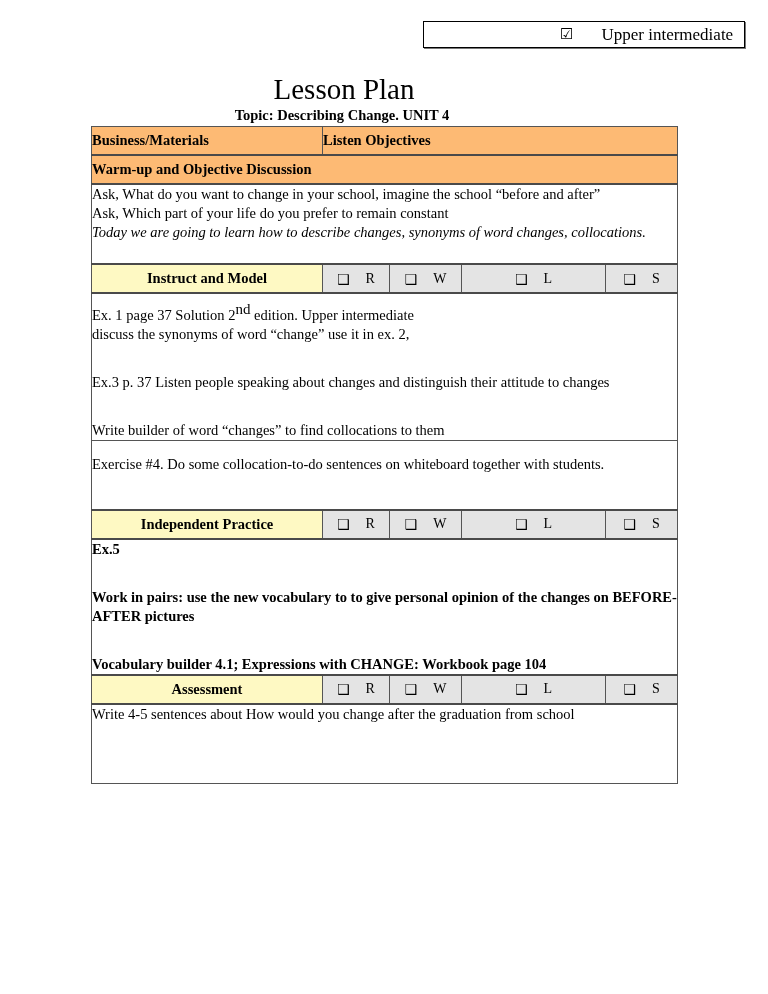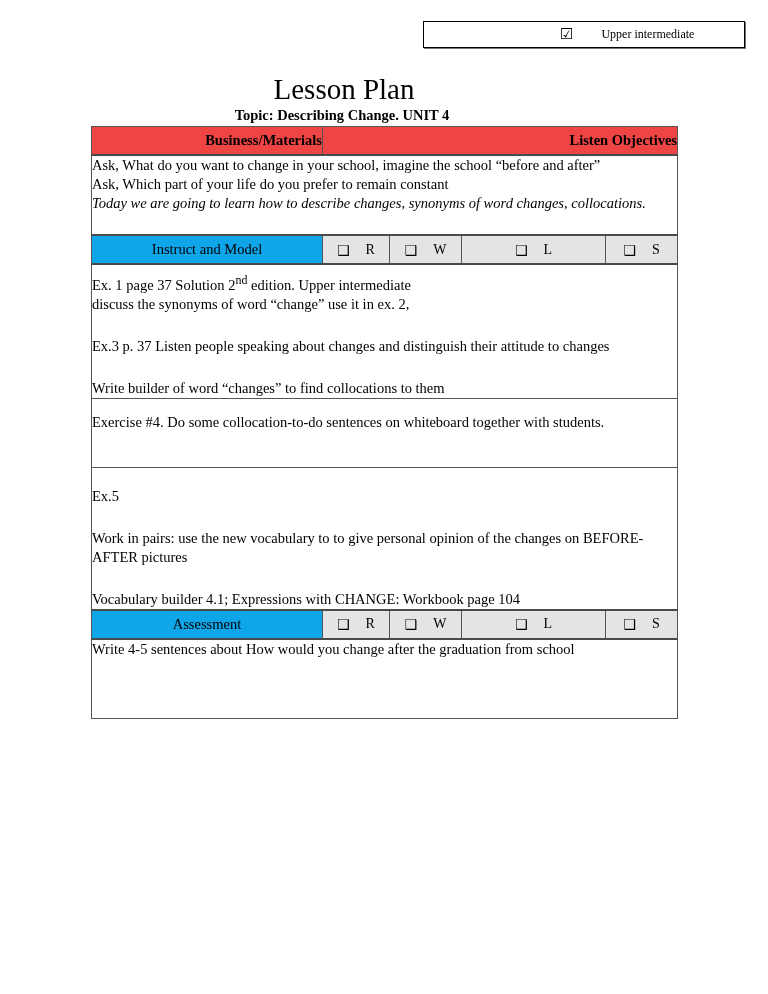--- a/index.html
+++ b/index.html
@@ -30,21 +30,21 @@
     align-items: center;
   }
   .level-check {
     margin-left: 136px;
     font-size: 15px;
     line-height: 1;
     font-family: "DejaVu Sans", sans-serif;
   }
   .level-label {
     margin-left: 28px;
-    font-size: 12px;
+    font-size: 17px;
   }
 
   
   .doc-title {
     position: absolute;
     left: 0;
     top: 72px;
     width: 688px;
     text-align: center;
     font-size: 29px;
@@ -70,38 +70,38 @@
     border-collapse: collapse;
     table-layout: fixed;
   }
   .plan-table td {
     border: 1px solid #555;
     padding: 0;
     vertical-align: top;
   }
 
   .hdr {
-    background: #ef4444;
-    text-align: right;
+    background: #fdba74;
+    text-align: left;
     font-weight: bold;
     font-size: 14.5px;
     height: 27px;
     vertical-align: middle !important;
     border-top: 2px solid #4a4a4a !important;
     border-bottom: 2px solid #4a4a4a !important;
   }
   .hdr.no-top { border-top: 1px solid #555 !important; }
 
   .body-cell {
     font-size: 14.5px;
     line-height: 19px;
     padding: 10px 8px 6px 8px;
   }
   .body-cell p { margin: 0; }
-  .body-cell p.gap { margin-top: 23px; }
+  .body-cell p.gap { margin-top: 29px; }
   .body-cell em { font-style: italic; font-family: Liberation Serif, serif; }
 
   
   .cb-cell {
     background: #e4e4e4;
     text-align: center;
     vertical-align: middle !important;
     height: 27px;
     border-top: 2px solid #4a4a4a !important;
     border-bottom: 2px solid #4a4a4a !important;
@@ -109,26 +109,26 @@
     white-space: nowrap;
   }
   .cb-box {
     font-family: "DejaVu Sans", sans-serif;
     font-size: 14px;
     line-height: 1;
     margin-right: 16px;
     position: relative;
     top: 1px;
   }
-  sup { font-size: 12px; vertical-align: super; }
+  sup { font-size: 15px; vertical-align: super; }
 
   .sect-label {
-    background: #0ea5e9;
-    text-align: center;
-    font-weight: normal;
+    background: #fef9c3;
+    text-align: center;
+    font-weight: bold;
     font-size: 14.5px;
     vertical-align: middle !important;
     height: 27px;
     border-top: 2px solid #4a4a4a !important;
     border-bottom: 2px solid #4a4a4a !important;
   }
 </style>
 </head>
 <body>
 
@@ -150,20 +150,23 @@
     <col style="width:72px">
   </colgroup>
 
   <tbody>
       <tr>
     <td class="hdr no-top" colspan="1">Business/Materials</td>
     <td class="hdr no-top" colspan="5">Listen Objectives</td>
   </tr>
 
 
+  <tr>
+    <td class="hdr" colspan="6">Warm-up and Objective Discussion</td>
+  </tr>
 
   <tr>
     <td class="body-cell" colspan="6" style="height:78px">
       <p>Ask, What do you want to change in your school, imagine the school “before and after”</p>
       <p>Ask, Which part of your life do you prefer to remain constant</p>
       <p><em>Today we are going to learn how to describe changes, synonyms of word changes, collocations.</em></p>
     </td>
   </tr>
 
   <tr>
@@ -183,23 +186,30 @@
     </td>
   </tr>
 
 
   <tr>
     <td class="body-cell" colspan="6" style="height:54px; padding-top:14px;">
       <p>Exercise #4. Do some collocation-to-do sentences on whiteboard together with students.</p>
     </td>
   </tr>
 
-
-  <tr>
-    <td class="body-cell" colspan="6" style="height:94px; padding-top:19px;">
+  <tr>
+    <td class="sect-label">Independent Practice</td>
+    <td class="cb-cell"><span class="cb-box">❑</span><span>R</span></td>
+    <td class="cb-cell"><span class="cb-box">❑</span><span>W</span></td>
+    <td class="cb-cell" colspan="2"><span class="cb-box">❑</span><span>L</span></td>
+    <td class="cb-cell"><span class="cb-box">❑</span><span>S</span></td>
+  </tr>
+
+  <tr>
+    <td class="body-cell" colspan="6" style="height:94px; padding-top:0;font-weight:bold;">
       <p>Ex.5</p>
       <p class="gap">Work in pairs: use the new vocabulary to to give personal opinion of the changes on BEFORE-AFTER pictures</p>
       <p class="gap">Vocabulary builder 4.1; Expressions with CHANGE: Workbook page 104</p>
     </td>
   </tr>
 
   <tr>
     <td class="sect-label">Assessment</td>
     <td class="cb-cell"><span class="cb-box">❑</span><span>R</span></td>
     <td class="cb-cell"><span class="cb-box">❑</span><span>W</span></td>

